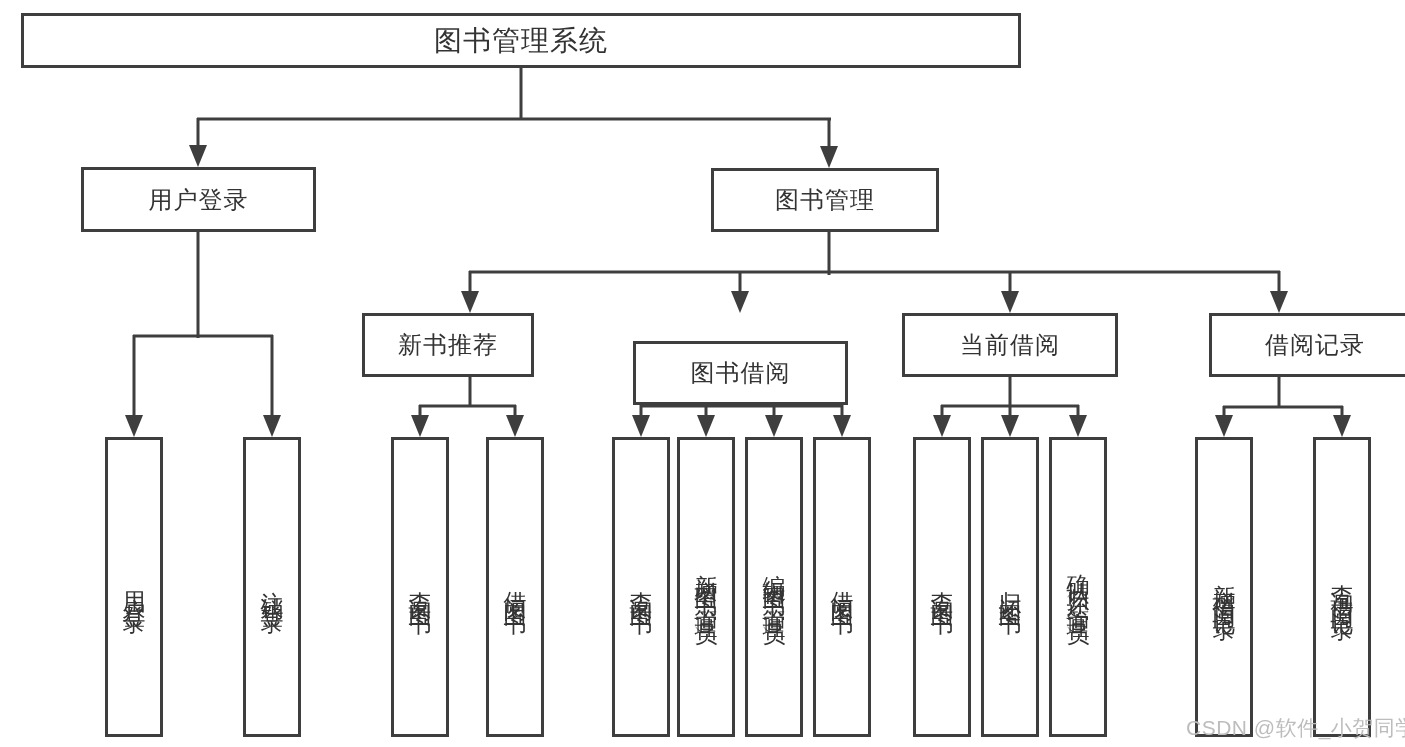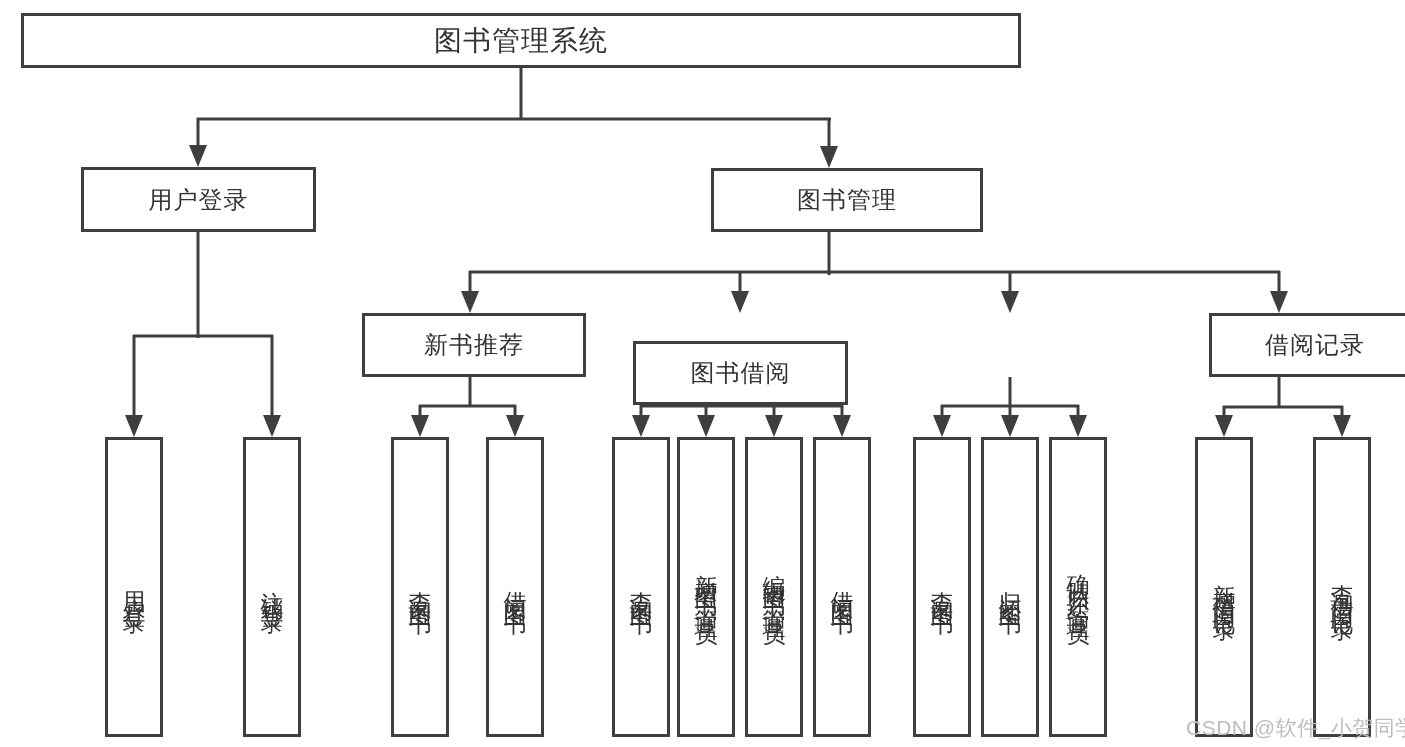--- a/index.html
+++ b/index.html
@@ -122,29 +122,32 @@
     </g>
   </svg>
 
   <div class="box hbox root-box" style="left:21px; top:13px; width:1000px; height:55px;">
     <span>图书管理系统</span>
   </div>
 
   <div class="box hbox" style="left:81px; top:167px; width:235px; height:65px;">
     <span>用户登录</span>
   </div>
-  <div class="box hbox" style="left:711px; top:168px; width:272px; height:64px;">
+  <div class="box hbox" style="left:711px; top:168px; width:228px; height:64px;">
     <span>图书管理</span>
   </div>
 
-  <div class="box hbox" style="left:362px; top:313px; width:224px; height:64px;">
+  <div class="box hbox" style="left:362px; top:313px; width:172px; height:64px;">
     <span>新书推荐</span>
   </div>
   <div class="box hbox" style="left:633px; top:313px; width:215px; height:64px;margin-top:28px;">
     <span>图书借阅</span>
+  </div>
+  <div class="box hbox" style="left:902px; top:313px; width:216px; height:64px;">
+    <span>当前借阅</span>
   </div>
   <div class="box hbox" style="left:1209px; top:313px; width:212px; height:64px;align-items:center;">
     <span>借阅记录</span>
   </div>
 
   <div class="box vbox" style="left:105px; top:437px; width:58px; height:300px;">
     <span class="vlabel">用户登录</span>
   </div>
   <div class="box vbox" style="left:243px; top:437px; width:58px; height:300px;">
     <span class="vlabel">注销登录</span>

